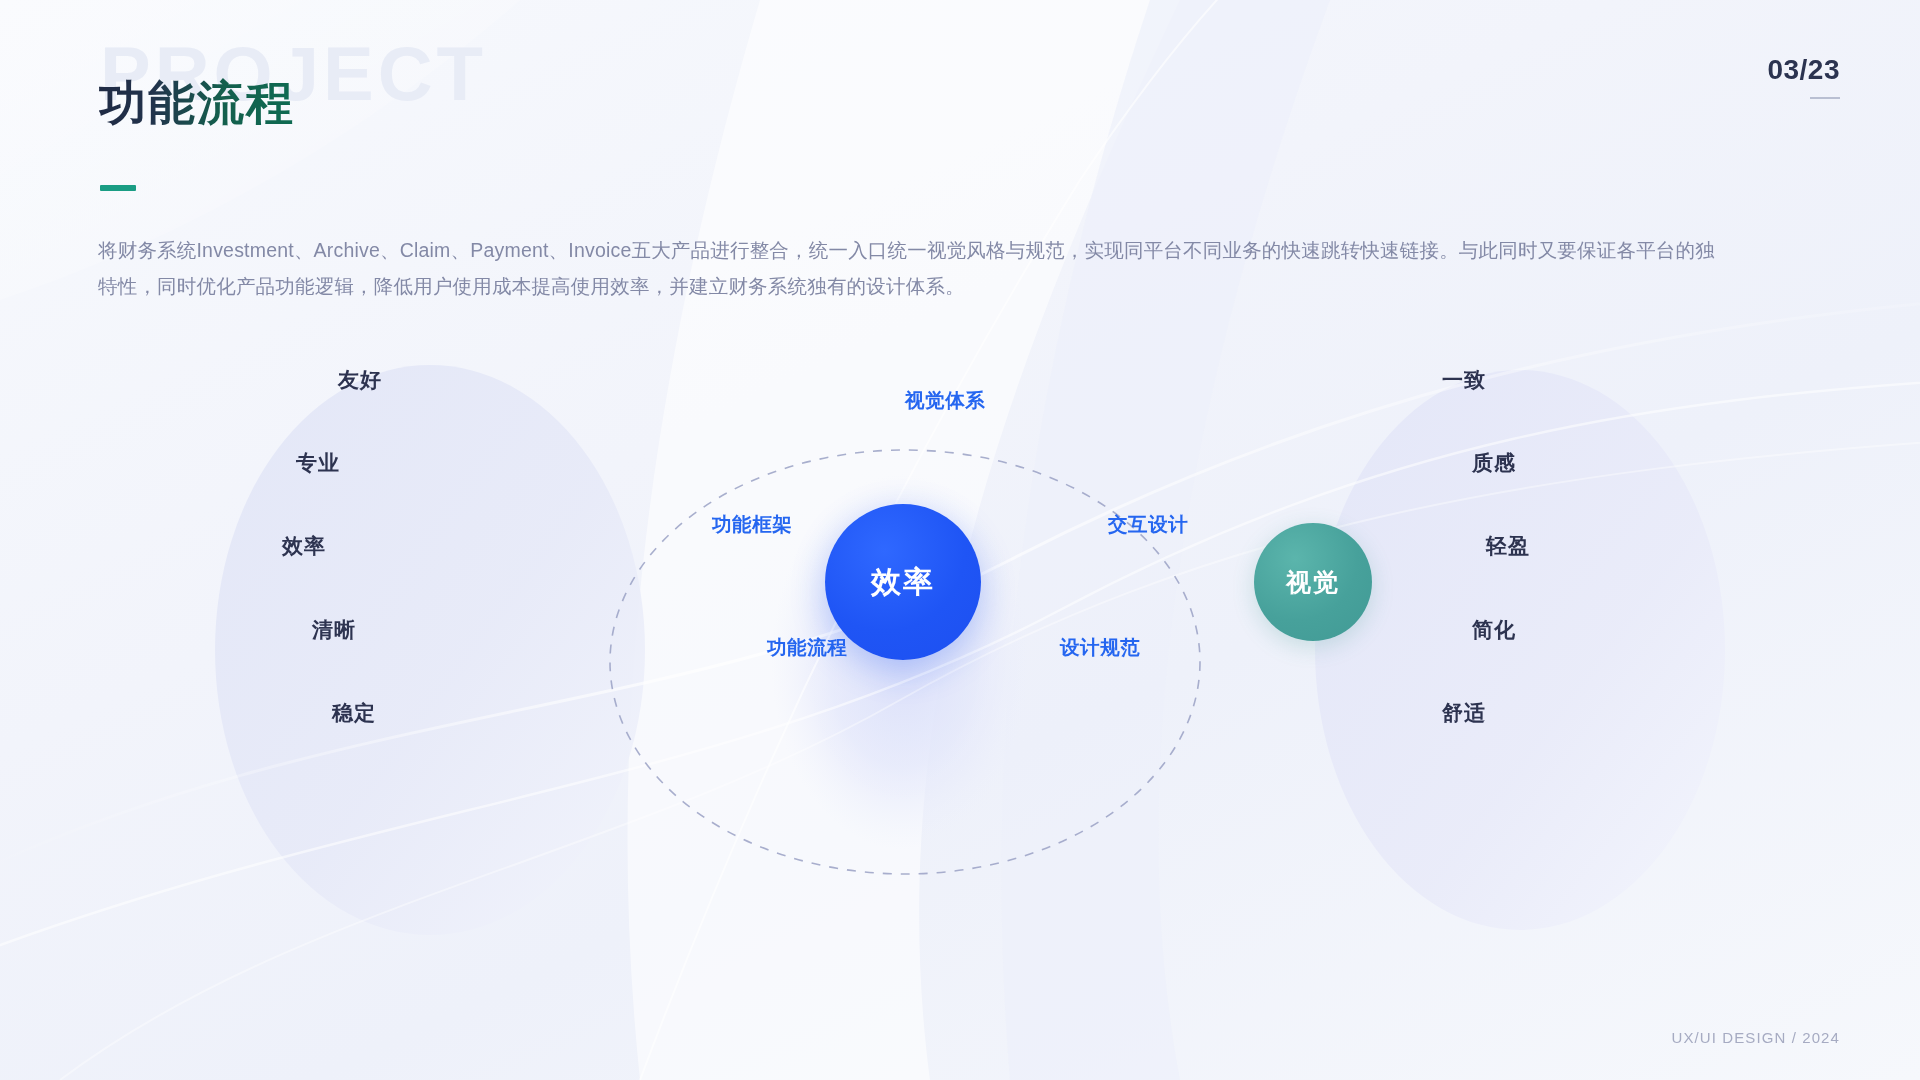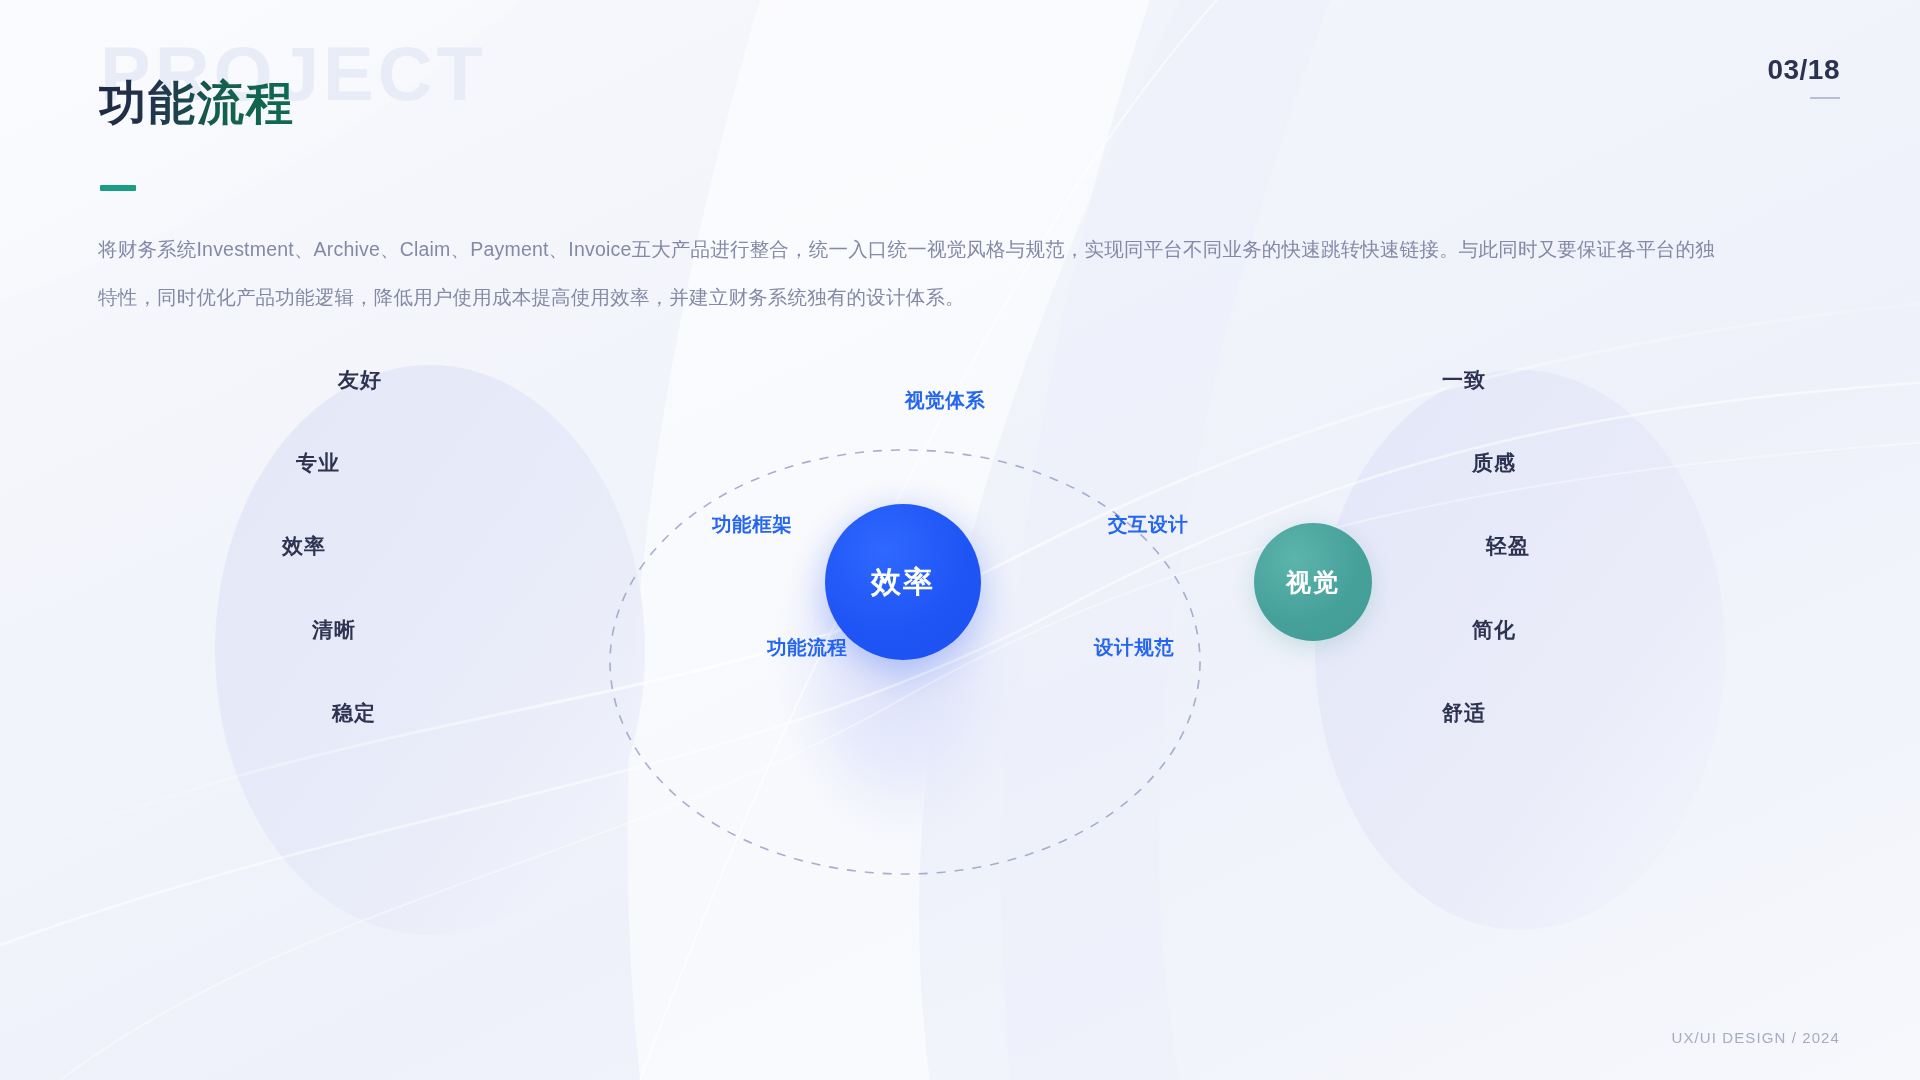--- a/index.html
+++ b/index.html
@@ -61,24 +61,24 @@
     top: 185px;
     width: 36px;
     height: 6px;
     border-radius: 1px;
     background: #1a9d84;
   }
 
   .description {
     position: absolute;
     left: 98px;
-    top: 225px;
+    top: 232px;
     width: 1632px;
     font-size: 19.5px;
-    line-height: 48px;
+    line-height: 36px;
     color: #8389a6;
     letter-spacing: 0.2px;
   }
 
   .page-number {
     position: absolute;
     right: 80px;
     top: 56px;
     text-align: right;
   }
@@ -233,21 +233,21 @@
     <ellipse cx="905" cy="662" rx="295" ry="212" fill="none" stroke="#9aa1c4" stroke-width="1.6" stroke-dasharray="9 9" opacity="0.85"></ellipse>
   </svg>
 
   <div class="watermark">PROJECT</div>
   <div class="page-title">功能流程</div>
   <div class="title-rule"></div>
 
   <div class="description">将财务系统Investment、Archive、Claim、Payment、Invoice五大产品进行整合，统一入口统一视觉风格与规范，实现同平台不同业务的快速跳转快速链接。与此同时又要保证各平台的独特性，同时优化产品功能逻辑，降低用户使用成本提高使用效率，并建立财务系统独有的设计体系。</div>
 
   <div class="page-number">
-    <div class="num">03/18</div>
+    <div class="num">03/23</div>
     <div class="dash"></div>
   </div>
 
   <div class="footer">UX/UI DESIGN / 2024</div>
 
   <div id="diagram">
 
     <div class="side-labels left">
       <div class="side-label" style="left:58px;  top:66px;">友好</div>
       <div class="side-label" style="left:16px;  top:149px;">专业</div>
@@ -261,21 +261,21 @@
       <div class="side-label" style="left:52px;  top:149px;">质感</div>
       <div class="side-label" style="left:66px;  top:232px;">轻盈</div>
       <div class="side-label" style="left:52px;  top:316px;">简化</div>
       <div class="side-label" style="left:22px;  top:399px;">舒适</div>
     </div>
 
     <div class="mid-label" style="left:905px; top:87px;">视觉体系</div>
     <div class="mid-label" style="left:712px; top:211px;">功能框架</div>
     <div class="mid-label" style="left:1108px;top:211px;text-align:right;">交互设计</div>
     <div class="mid-label" style="left:767px; top:334px;">功能流程</div>
-    <div class="mid-label" style="left:1060px;top:334px;margin-left:34px;">设计规范</div>
+    <div class="mid-label" style="left:1060px;top:334px;">设计规范</div>
 
     <div class="node node-core">
       <span>效率</span>
     </div>
     <div class="node node-vis">
       <span>视觉</span>
     </div>
 
   </div>
 </div>

